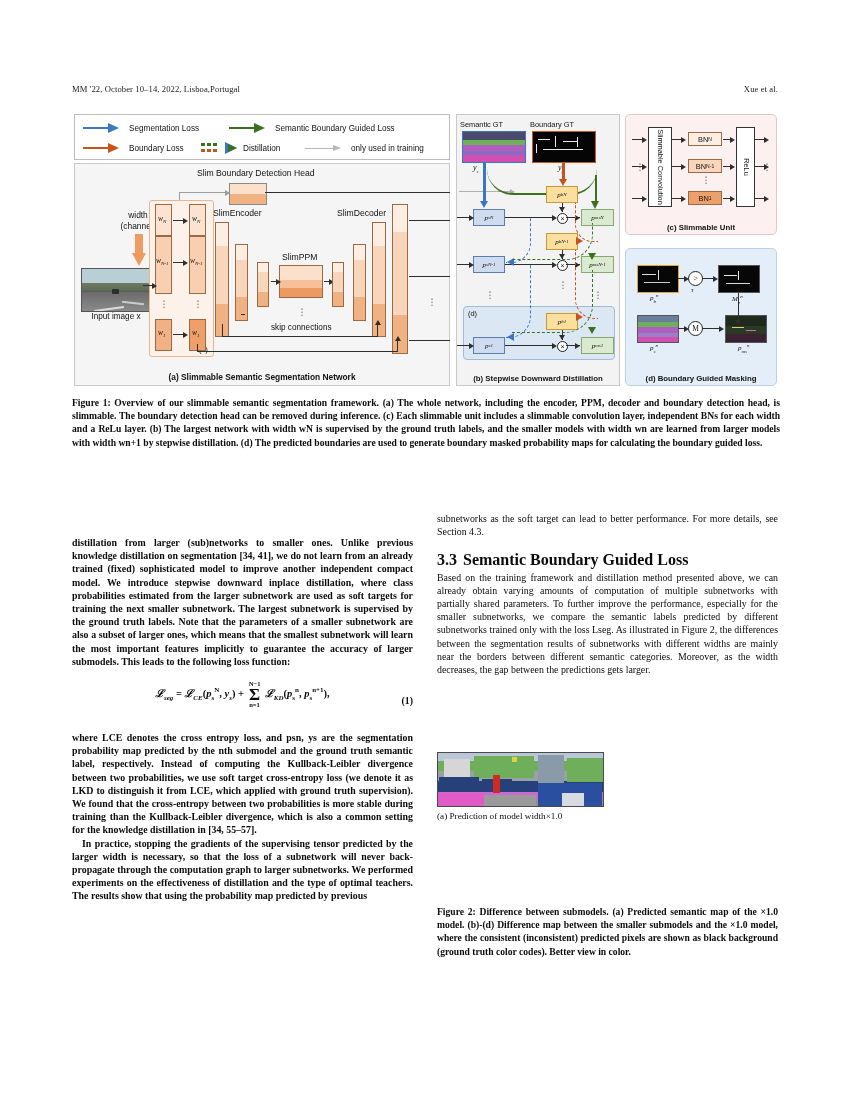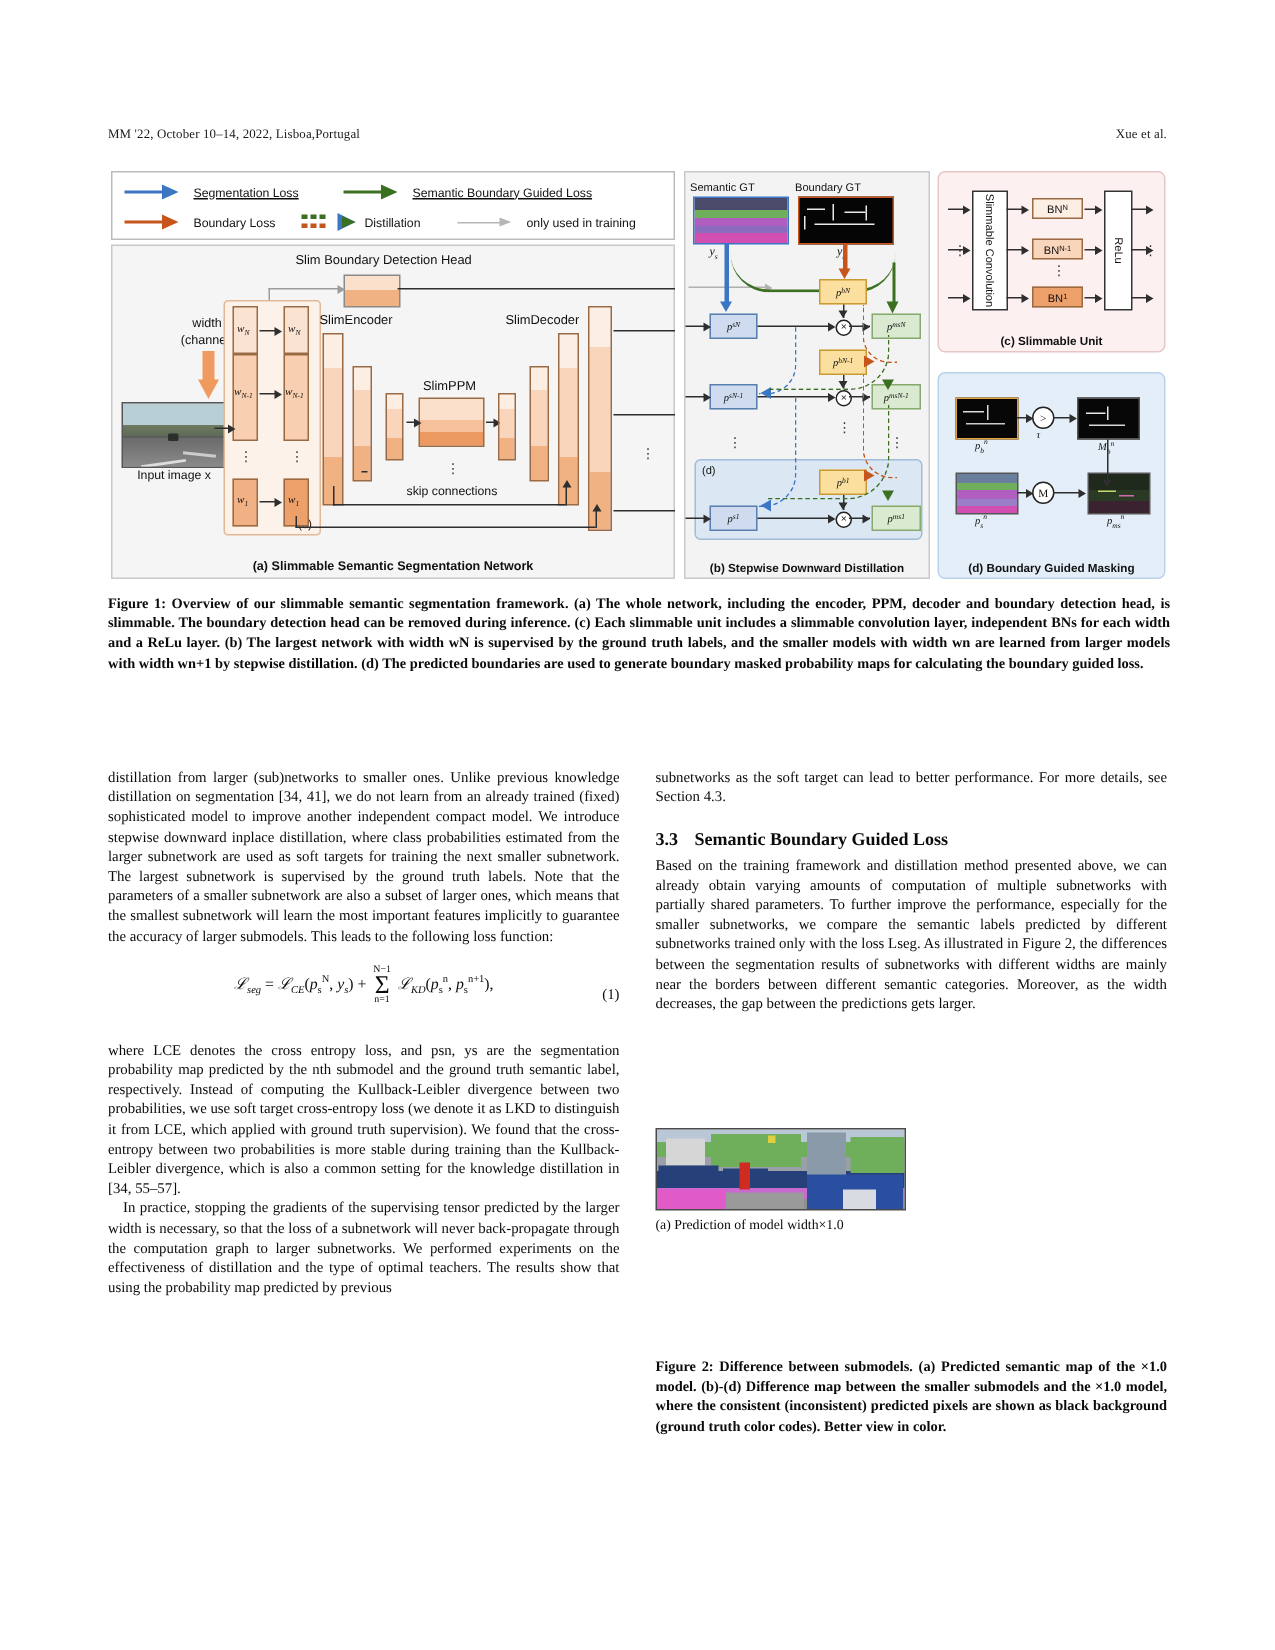--- a/index.html
+++ b/index.html
@@ -13,21 +13,21 @@
   
   .runhead{position:absolute;top:84px;left:72px;right:72px;
     display:flex;justify-content:space-between;font-size:8.6px;letter-spacing:.1px;color:#1a1a1a;}
 
   
   .fig1{position:absolute;top:114px;left:74px;width:703px;height:272px;}
 
   .legendbox{position:absolute;left:0;top:0;width:376px;height:46px;
     border:1px solid #bcbcbc;background:#fff;box-sizing:border-box;}
   .legrow{position:absolute;left:8px;right:6px;height:20px;display:flex;align-items:center;}
-  .legrow.r1{top:3px;text-decoration:underline;}
+  .legrow.r1{top:3px;}
   .legrow.r2{top:23px;}
   .legitem{display:flex;align-items:center;}
   .legtext{font-family:"Liberation Sans",sans-serif;font-size:8.2px;color:#121212;white-space:nowrap;}
   .arw{width:40px;height:10px;position:relative;margin-right:6px;}
   .arw i{position:absolute;left:0;top:4px;height:2.4px;width:27px;display:block;}
   .arw b{position:absolute;left:25px;top:0;width:0;height:0;
     border-top:5px solid transparent;border-bottom:5px solid transparent;}
   .arw.blue i{background:#3b76c4;} .arw.blue b{border-left:11px solid #3b76c4;}
   .arw.green i{background:#3c7021;} .arw.green b{border-left:11px solid #3c7021;}
   .arw.orange i{background:#c5551a;} .arw.orange b{border-left:11px solid #c5551a;}
@@ -129,34 +129,34 @@
     font-family:"Liberation Sans",sans-serif;font-weight:bold;font-size:7.8px;color:#111;}
   .dimg{position:absolute;width:40px;height:26px;border:1px solid #555;overflow:hidden;}
   .dtag{position:absolute;font-family:"Liberation Serif",serif;font-style:italic;font-size:7px;color:#111;}
   .opc{position:absolute;width:13px;height:13px;border-radius:50%;border:1.2px solid #222;background:#fff;
     display:flex;align-items:center;justify-content:center;font-size:7.5px;font-family:"Liberation Serif",serif;color:#111;}
 
   
   .fig1cap{position:absolute;top:396px;left:72px;width:708px;
     font-family:"Liberation Serif",serif;font-weight:bold;font-size:9.6px;line-height:13.2px;text-align:justify;color:#0b0b0b;}
   .col{position:absolute;width:341px;font-size:9.9px;line-height:13.2px;text-align:justify;color:#0b0b0b;}
-  .colL{left:72px;top:512px;}
+  .colL{left:72px;top:536px;font-weight:bold;}
   .colR{left:437px;top:512px;}
   p{margin:0 0 0 0;text-indent:10px;}
   p.noind{text-indent:0;}
   .eq{margin:12px 0 11px 0;position:relative;height:40px;}
   .eqbody{position:absolute;left:50%;top:0;transform:translateX(-50%);
     font-family:"Liberation Serif",serif;font-size:10.5px;white-space:nowrap;}
   .eqnum{position:absolute;right:0;top:14px;font-size:9.8px;}
   .cal{font-family:"Liberation Serif",serif;font-style:italic;}
   .sigma{font-size:17px;vertical-align:-3px;}
   .sigwrap{display:inline-block;text-align:center;vertical-align:middle;margin:0 2px;}
   .sigtop{font-size:6.6px;line-height:7px;display:block;}
   .sigbot{font-size:6.6px;line-height:7px;display:block;}
-  h3.sec{font-size:12px;font-weight:bold;margin:15px 0 4px 0;text-indent:0;
+  h3.sec{font-size:16px;font-weight:bold;margin:15px 0 4px 0;text-indent:0;
     font-family:"Liberation Serif",serif;}
   h3.sec .num{display:inline-block;width:26px;}
 
   
   .fig2{position:absolute;left:437px;top:752px;width:341px;}
   .f2row{display:flex;gap:21px;}
   .f2cell{width:167px;}
   .f2img{width:167px;height:55px;border:1px solid #4a4a4a;box-sizing:border-box;overflow:hidden;position:relative;background:#000;}
   .f2cap{font-size:9.2px;line-height:12px;margin-top:2.5px;margin-bottom:5px;white-space:nowrap;}
   .seg{position:absolute;}

